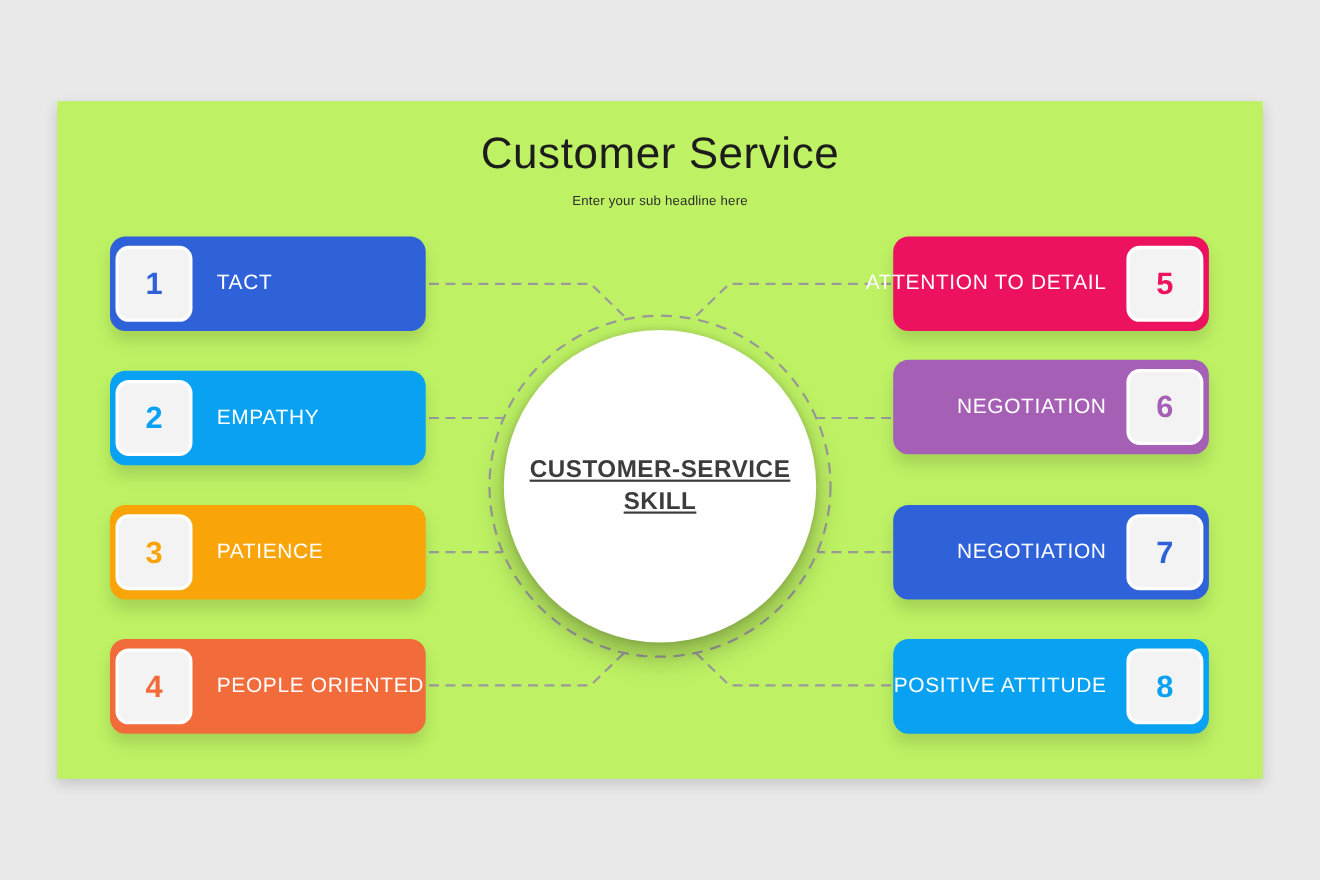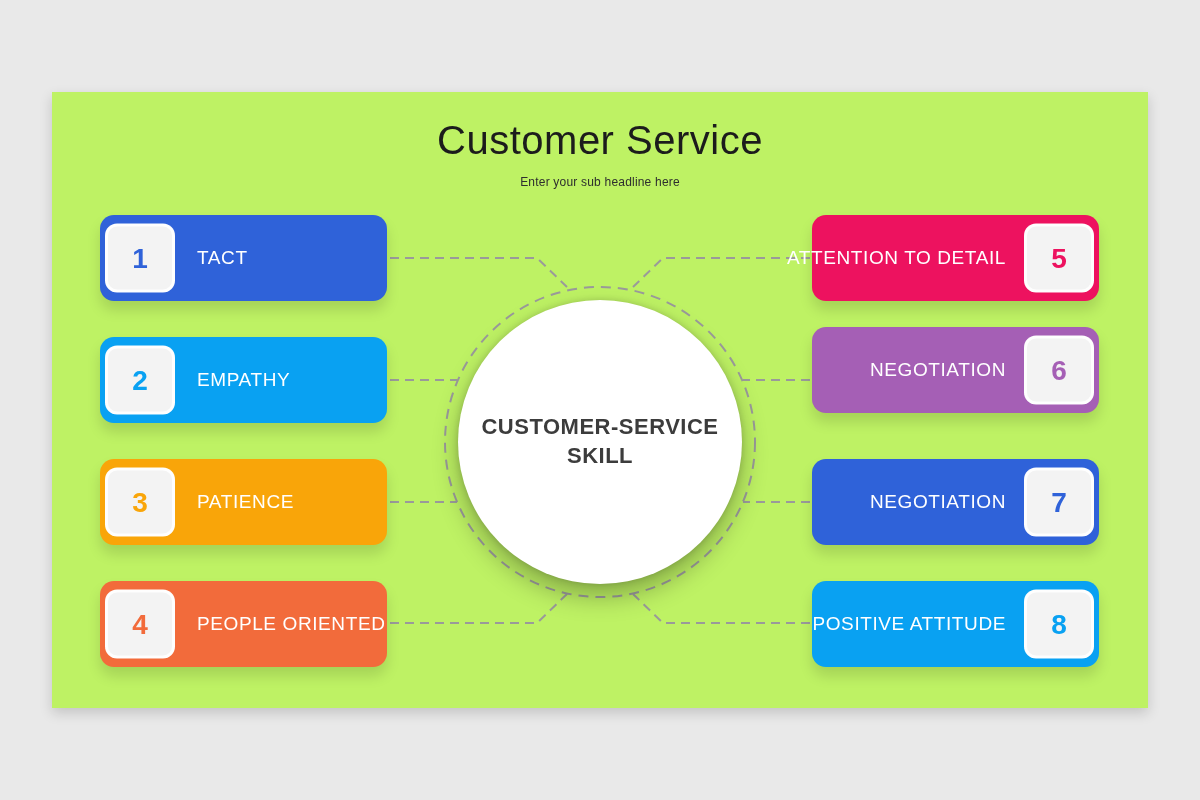--- a/index.html
+++ b/index.html
@@ -40,21 +40,21 @@
   .center-circle{
     position:absolute; left:406px; top:208px; width:284px; height:284px;
     background:#ffffff; border-radius:50%;
     box-shadow:0 0 6px rgba(0,0,0,0.14), 0 12px 26px rgba(0,0,0,0.30);
     display:flex; align-items:center; justify-content:center;
     z-index:2;
   }
   .center-label{
     width:252px; text-align:center;
     font-size:22px; font-weight:700; color:#3c3c3c;
-    letter-spacing:0.5px; line-height:1.3;
+    letter-spacing:0.5px; line-height:1.3;text-decoration:underline;
   }
   .pill{
     position:absolute; width:287px; height:86px;
     border-radius:14px;
     background:var(--c,#888);
     box-shadow:0 9px 14px rgba(0,0,0,0.13);
     display:flex; align-items:center;
     z-index:3;
   }
   .pill.left{ left:48px; padding-left:97px; box-sizing:border-box; }

